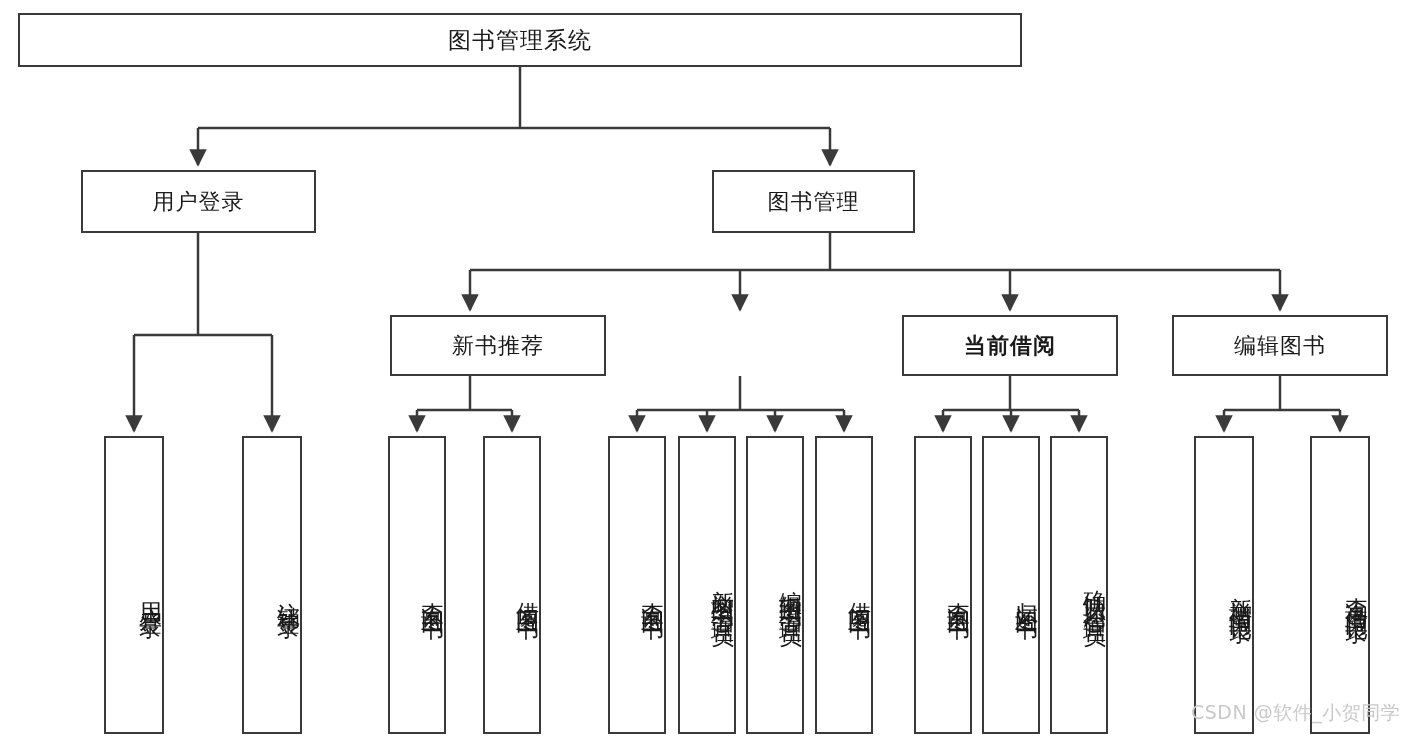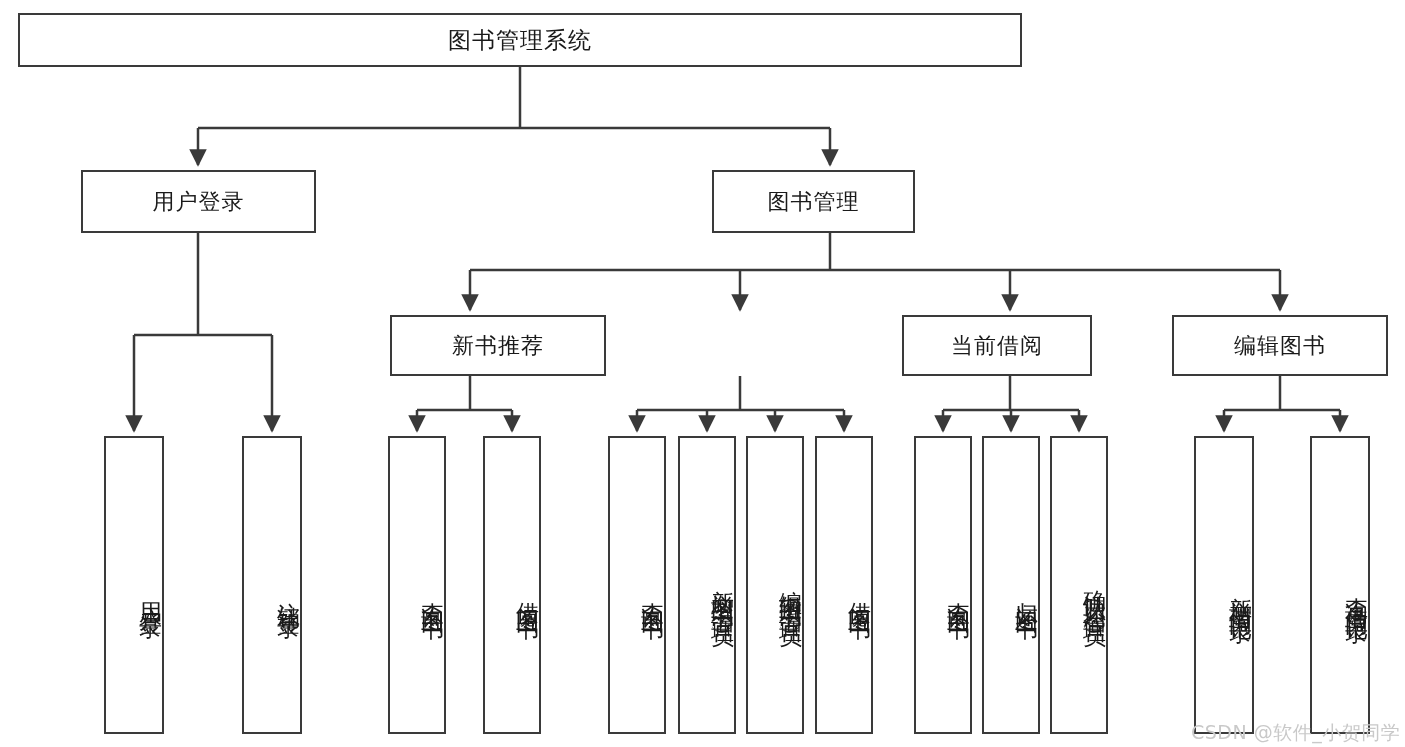--- a/index.html
+++ b/index.html
@@ -127,21 +127,21 @@
   <div class="node horiz" style="left:81px; top:170px; width:235px; height:63px;">
     <span>用户登录</span>
   </div>
   <div class="node horiz" style="left:712px; top:170px; width:203px; height:63px;">
     <span>图书管理</span>
   </div>
 
   <div class="node horiz" style="left:362px; top:315px; width:216px; height:61px;margin-left:28px;">
     <span>新书推荐</span>
   </div>
-  <div class="node horiz" style="left:902px; top:315px; width:190px; height:61px;">
+  <div class="node horiz" style="left:902px; top:315px; width:216px; height:61px;font-weight:bold;">
     <span>当前借阅</span>
   </div>
   <div class="node horiz" style="left:1172px; top:315px; width:216px; height:61px;">
     <span>编辑图书</span>
   </div>
 
   <div class="node vert" style="left:104px; top:436px; width:60px; height:298px;">
     <span>用户登录</span>
   </div>
   <div class="node vert" style="left:242px; top:436px; width:60px; height:298px;">
@@ -178,15 +178,15 @@
     <span>确认归还（管理员）</span>
   </div>
 
   <div class="node vert" style="left:1194px; top:436px; width:60px; height:298px;">
     <span>新增借阅记录</span>
   </div>
   <div class="node vert" style="left:1310px; top:436px; width:60px; height:298px;">
     <span>查询借阅记录</span>
   </div>
 
-  <div class="watermark" style="left:1191px; top:720px;">CSDN @软件_小贺同学</div>
+  <div class="watermark" style="left:1191px; top:700px;">CSDN @软件_小贺同学</div>
 
 </div>
 
 </body></html>

